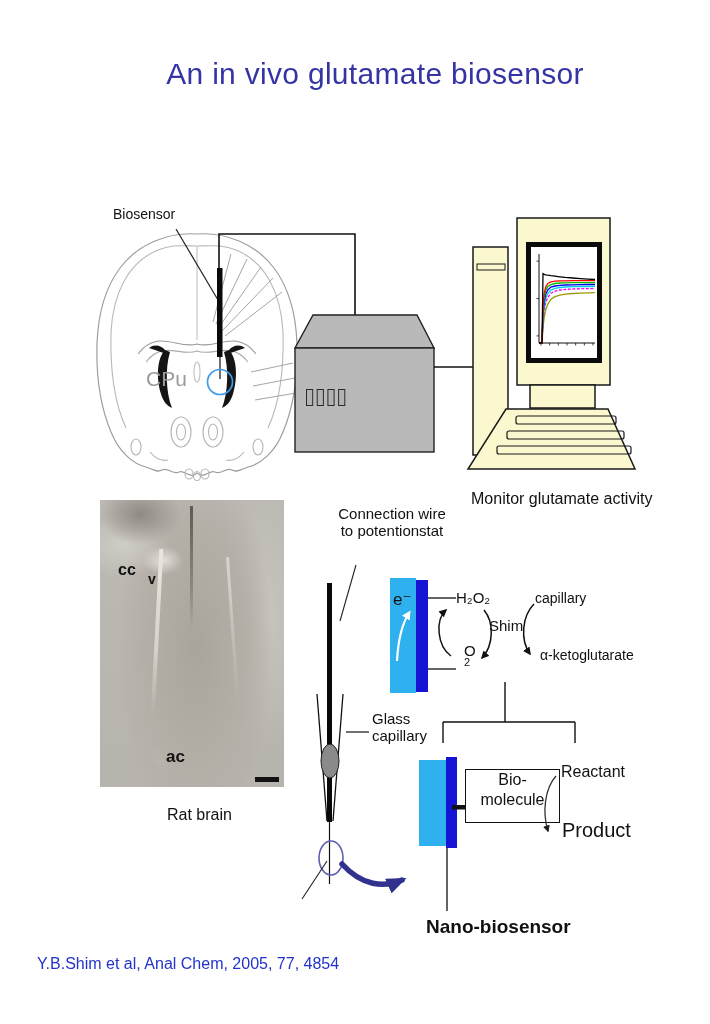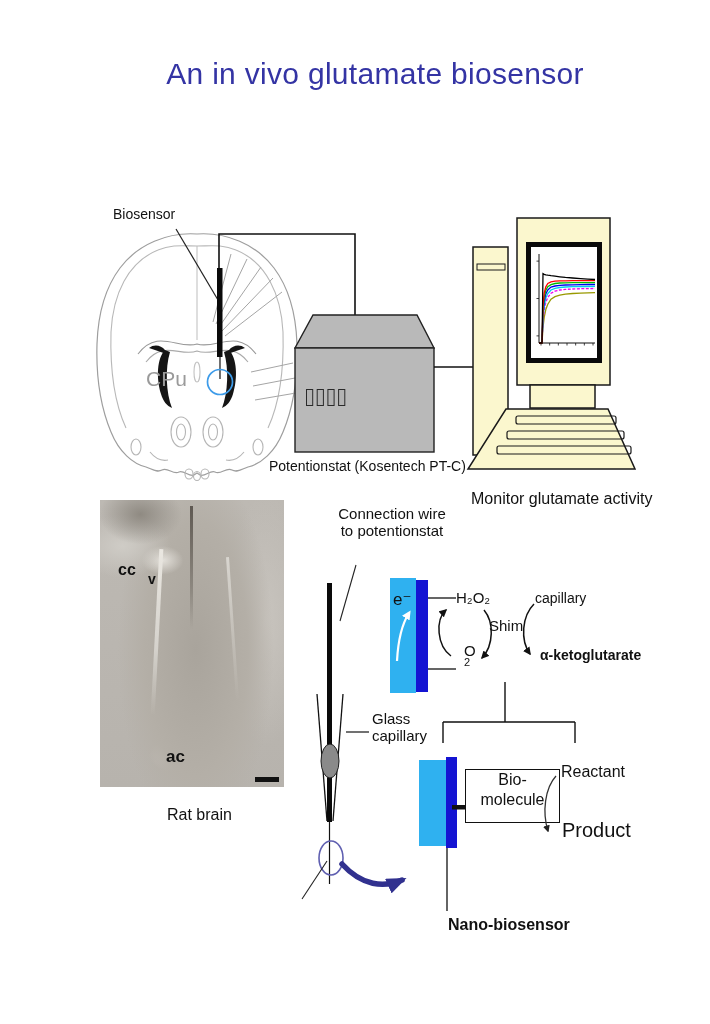--- a/index.html
+++ b/index.html
@@ -10,29 +10,29 @@
   #page-title{left:90px;top:57px;width:570px;text-align:center;font-size:30px;letter-spacing:.3px;
               color:var(--title-blue,#3434A4);}
   #citation{left:37px;top:955px;font-size:16px;color:var(--citation-blue,#2233CC);}
   #biosensor-label{left:113px;top:206px;font-size:14px;}
   #cpu-label{left:146px;top:367px;font-size:21px;color:#9A9A9A;}
   #potentiostat-label{left:269px;top:458px;font-size:14px;z-index:2;}
   #monitor-caption{left:471px;top:490px;font-size:16px;}
   #connection-wire-label{left:322px;top:505px;width:140px;font-size:15px;}
   #glass-capillary-label{left:372px;top:710px;font-size:15px;}
   #microwire-label{left:258px;top:899px;width:102px;font-size:14px;}
-  #nano-label{left:448px;top:916px;font-size:16px;font-weight:700;}
+  #nano-label{left:426px;top:916px;font-size:19px;font-weight:700;}
   #electron-label{left:393px;top:590px;font-size:17px;}
   #h2o2-label{left:456px;top:589px;font-size:15px;}
   #o2-label{left:464px;top:642px;}
   #o2-label .b{display:block;font-size:15px;}
   #o2-label .s{display:block;font-size:11px;margin-top:-3px;}
   #gluox-label{left:489px;top:617px;font-size:15px;}
   #glutamate-label{left:535px;top:590px;font-size:14px;}
-  #keto-label{left:540px;top:647px;font-size:14px;font-weight:bold;}
+  #keto-label{left:540px;top:647px;font-size:14px;}
   #reactant-label{left:561px;top:763px;font-size:16px;}
   #product-label{left:562px;top:819px;font-size:20px;}
   #cc-label{left:118px;top:561px;font-size:16px;font-weight:700;}
   #v-label{left:148px;top:571px;font-size:14px;font-weight:700;}
   #ac-label{left:166px;top:747px;font-size:17px;font-weight:700;}
   #rat-brain-caption{left:167px;top:806px;font-size:16px;}
   #bio-box{position:absolute;left:465px;top:769px;width:95px;height:54px;background:#fff;
            border:1.4px solid #111;z-index:4;text-align:center;font-size:16px;line-height:20px;
            box-sizing:border-box;}
   #histology{position:absolute;left:100px;top:500px;width:184px;height:287px;z-index:1;
@@ -200,21 +200,20 @@
     <rect x="452" y="805" width="13" height="4.5" fill="#111"></rect>
     <path d="M 556,776 C 545,788 542,812 548,831" fill="none" stroke="#333" stroke-width="1.3" marker-end="url(#ahS)"></path>
     <path d="M 447,848 L 447,911" stroke="#111" stroke-width="1.3"></path>
 
     <rect x="255" y="777" width="24" height="5" fill="#111"></rect>
   </svg>
 
   <div class="lbl" id="page-title">An in vivo glutamate biosensor</div>
   <div class="lbl" id="biosensor-label">Biosensor</div>
   <div class="lbl" id="cpu-label">CPu</div>
-  <div class="lbl" id="potentiostat-label">Potentionstat (Kosentech PT-C)</div>
   <div class="lbl" id="monitor-caption">Monitor glutamate activity</div>
 
   <div class="lbl ctr" id="connection-wire-label">
     <span style="display:block">Connection wire</span>
     <span style="display:block">to potentionstat</span>
   </div>
   <div class="lbl" id="glass-capillary-label">
     <span style="display:block">Glass</span>
     <span style="display:block">capillary</span>
   </div>
@@ -235,13 +234,14 @@
     <div>molecule</div>
   </div>
   <div class="lbl" id="reactant-label">Reactant</div>
   <div class="lbl" id="product-label">Product</div>
 
   <div class="lbl" id="cc-label">cc</div>
   <div class="lbl" id="v-label">v</div>
   <div class="lbl" id="ac-label">ac</div>
   <div class="lbl" id="rat-brain-caption">Rat brain</div>
 
+  <div class="lbl" id="citation">Y.B.Shim et al, Anal Chem, 2005, 77, 4854</div>
 </div>
 
 </body></html>

